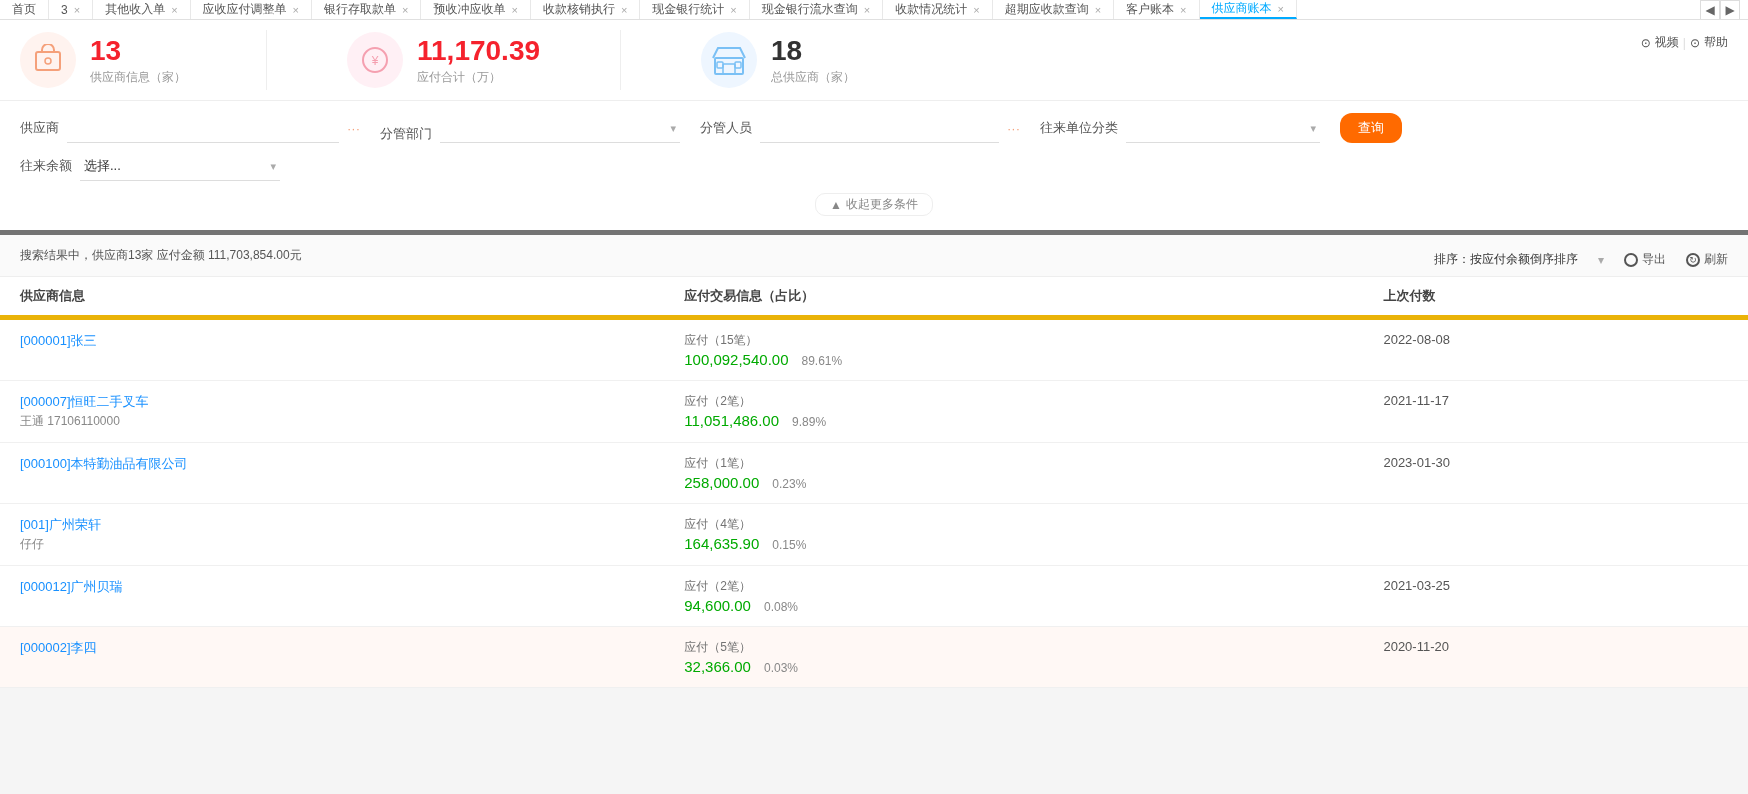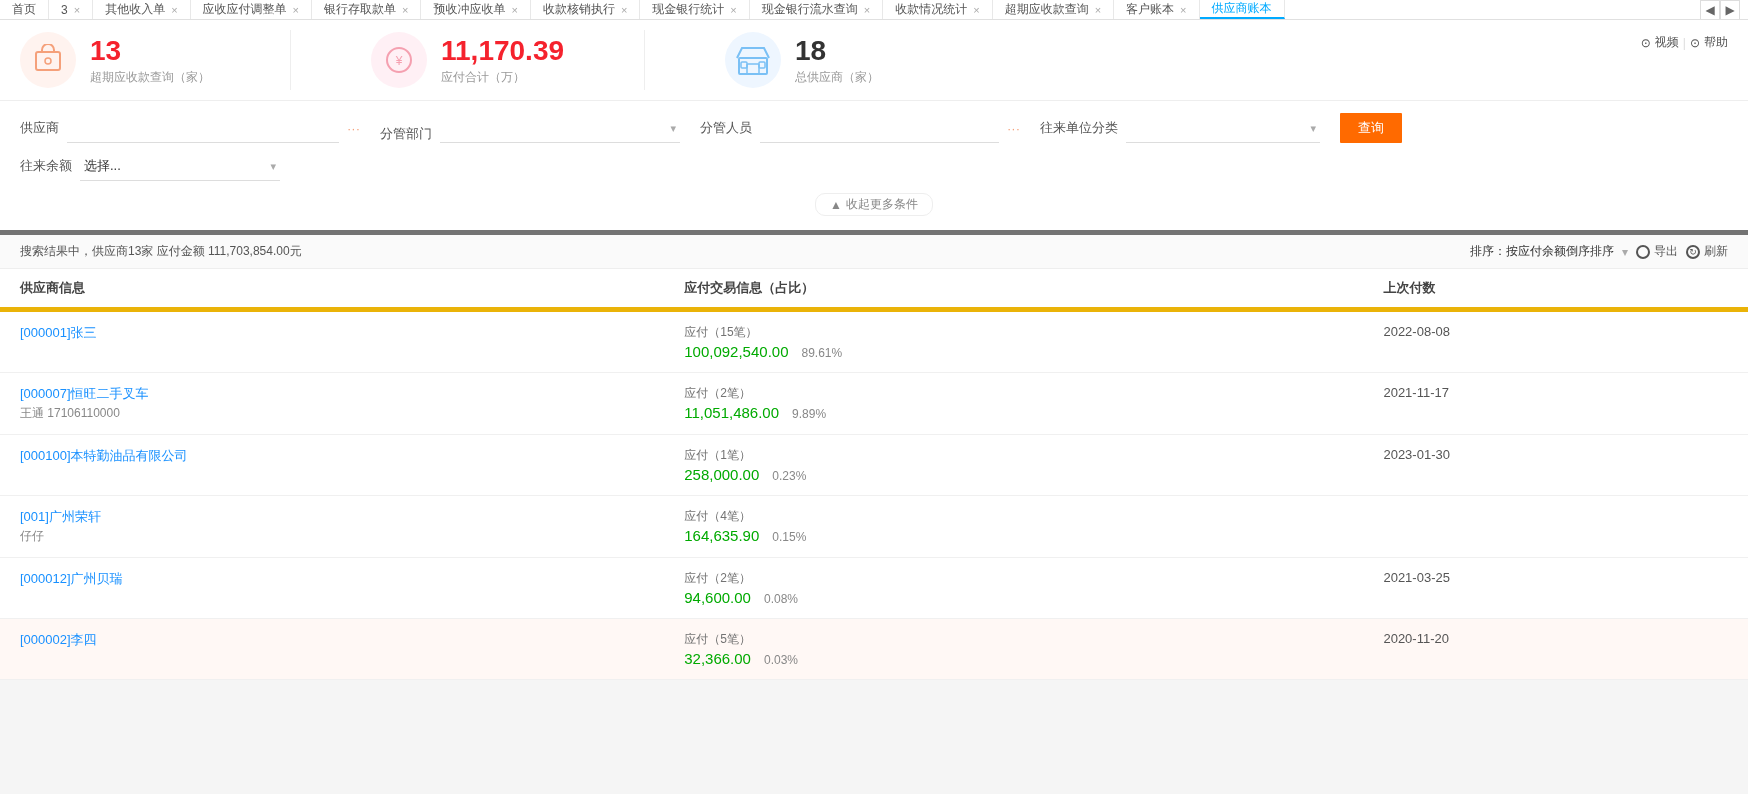--- a/index.html
+++ b/index.html
@@ -19,21 +19,21 @@
       align-items: center;
       padding: 0 12px;
       height: 100%;
       font-size: 12px;
       color: #555;
       border-right: 1px solid #e8e8e8;
       white-space: nowrap;
       cursor: pointer;
       flex-shrink: 0;
     }
-    .nav-tab.active { color: #00aaff; border-bottom: 2px solid #00aaff; flex-direction: column; }
+    .nav-tab.active { color: #00aaff; border-bottom: 2px solid #00aaff; }
     .nav-tab .close-x {
       margin-left: 6px;
       color: #aaa;
       font-size: 11px;
       cursor: pointer;
     }
     .nav-arrows {
       margin-left: auto;
       display: flex;
       align-items: center;
@@ -155,21 +155,21 @@
       right: 4px;
       color: #aaa;
       font-size: 11px;
       pointer-events: none;
     }
     .search-btn {
       background: #ff6a00;
       color: #fff;
       border: none;
       padding: 6px 18px;
-      border-radius: 1px;
+      border-radius: 12px;
       cursor: pointer;
       font-size: 13px;
       white-space: nowrap;
     }
     .collapse-row {
       display: flex;
       justify-content: center;
       padding: 4px 0 6px;
     }
     .collapse-btn {
@@ -192,22 +192,23 @@
       padding: 8px 20px;
       display: flex;
       align-items: center;
       justify-content: space-between;
       font-size: 12px;
       color: #555;
     }
     .result-bar .right-actions {
       display: flex;
       align-items: center;
-      gap: 8px;
+      gap: 20px;
       color: #555;
+      margin-top: 8px;
     }
     .sort-label { color: #333; font-size: 12px; }
     .action-link {
       display: flex;
       align-items: center;
       gap: 4px;
       cursor: pointer;
       color: #555;
       font-size: 12px;
     }
@@ -327,21 +328,21 @@
   <div class="summary-card">
     <div class="summary-icon icon-orange">
       <svg width="32" height="32" viewBox="0 0 32 32" fill="none">
         <rect x="4" y="8" width="24" height="18" rx="2" stroke="#f5a07a" stroke-width="2" fill="none"></rect>
         <path d="M10 8V6a6 6 0 0112 0v2" stroke="#f5a07a" stroke-width="2" fill="none"></path>
         <circle cx="16" cy="17" r="3" stroke="#f5a07a" stroke-width="1.5" fill="none"></circle>
       </svg>
     </div>
     <div>
       <div class="summary-value">13</div>
-      <div class="summary-label">超期应收款查询（家）</div>
+      <div class="summary-label">供应商信息（家）</div>
     </div>
   </div>
 
   <div class="divider-v"></div>
 
   <div class="summary-card">
     <div class="summary-icon icon-pink">
       <svg width="32" height="32" viewBox="0 0 32 32" fill="none">
         <circle cx="16" cy="16" r="12" stroke="#f5a0b0" stroke-width="2" fill="none"></circle>
         <text x="16" y="21" text-anchor="middle" font-size="12" fill="#f5a0b0">¥</text>

